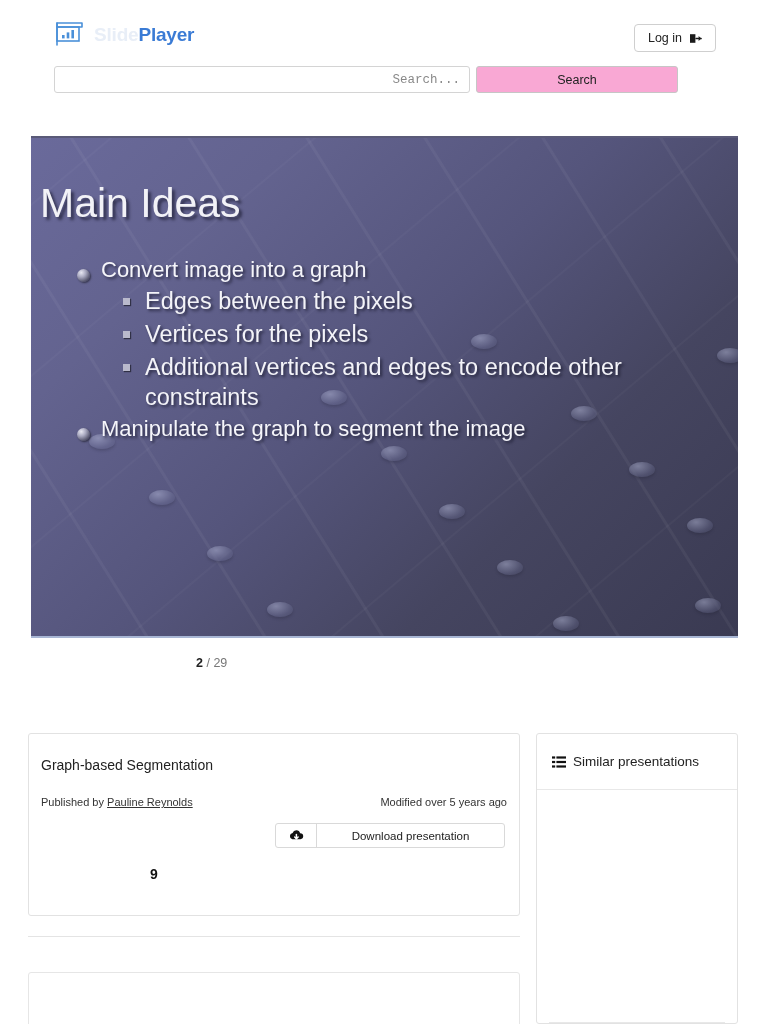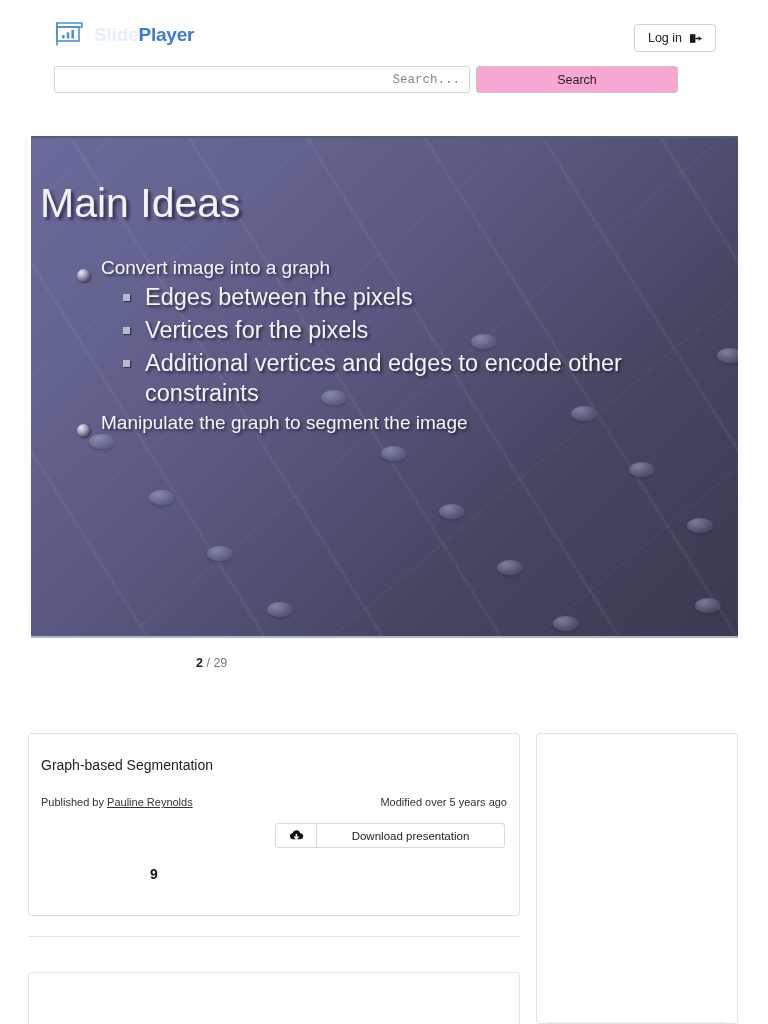--- a/index.html
+++ b/index.html
@@ -121,21 +121,21 @@
     text-shadow: 3px 3px 3px rgba(10,10,25,.55);
     margin-left: 9px;
   }
   .bullets {
     position: absolute; top: 118px; left: 44px; width: 640px;
   }
   .b1 {
     position: relative;
     padding-left: 26px;
     margin-bottom: 2px;
-    font-size: 19px; line-height: 1.26;
+    font-size: 22px; line-height: 1.26;
     color: #f5f5fa;
     text-shadow: 2px 2px 3px rgba(10,10,25,.6);
   }
   .b1 .dotmark {
     position: absolute; left: 2px; top: 13px;
     width: 13px; height: 13px; border-radius: 50%;
     background: radial-gradient(circle at 33% 28%,
         #e8e8f2 0%, #a9a9c0 35%, #56566e 72%, #2a2a3a 100%);
     box-shadow: 1px 1px 2px rgba(0,0,0,.5);
   }
@@ -367,15 +367,28 @@
       <span class="action-lbl">Download presentation</span>
     </div>
 
   </div>
 </div>
 
 <div class="hr-sep"></div>
 <div class="ghost-card"></div>
 
 <div class="side-card">
+  <div class="side-head">
+    <span>
+      <svg class="list-icon" width="14" height="12" viewBox="0 0 14 12" xmlns="http://www.w3.org/2000/svg">
+        <rect x="0" y="0.4" width="3.2" height="2.2" fill="#111"></rect>
+        <rect x="0" y="4.9" width="3.2" height="2.2" fill="#111"></rect>
+        <rect x="0" y="9.4" width="3.2" height="2.2" fill="#111"></rect>
+        <rect x="4.4" y="0.4" width="9.6" height="2.2" fill="#111"></rect>
+        <rect x="4.4" y="4.9" width="9.6" height="2.2" fill="#111"></rect>
+        <rect x="4.4" y="9.4" width="9.6" height="2.2" fill="#111"></rect>
+      </svg>
+    </span>
+    <span>Similar presentations</span>
+  </div>
   <div class="side-body"></div>
   <div class="side-foot"></div>
 </div>
 
 </body></html>

